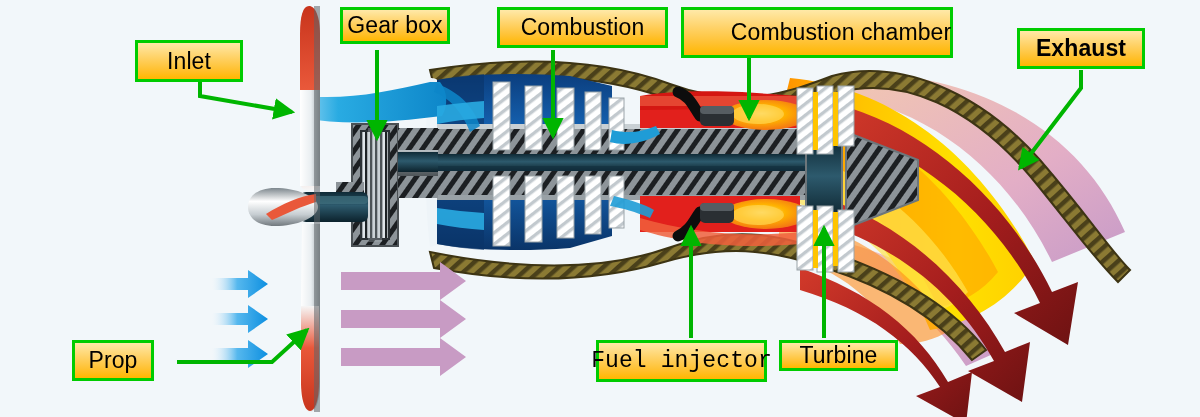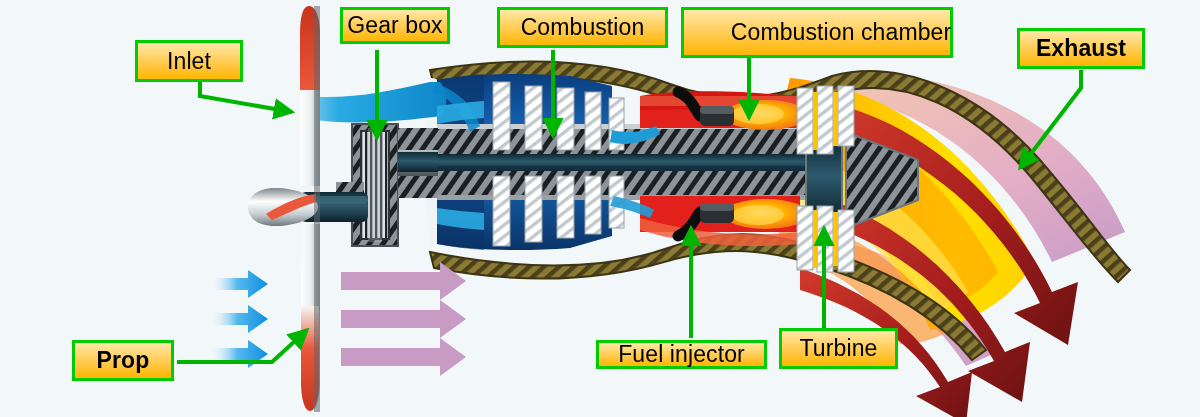--- a/index.html
+++ b/index.html
@@ -302,17 +302,17 @@
       <path d="M691,338 L691,228" marker-end="url(#mArrow)"></path>
       <path d="M824,338 L824,228" marker-end="url(#mArrow)"></path>
     </g>
   </svg>
 
   <div class="lbl" style="left: 135px; top: 28px; width: 108px; height: 42px; margin-top: 12px;">Inlet</div>
   <div class="lbl" style="left: 340px; top: 7px; width: 110px; height: 37px;">Gear box</div>
   <div class="lbl" style="left: 497px; top: 7px; width: 171px; height: 41px;">Combustion</div>
   <div class="lbl" style="left: 681px; top: 7px; width: 272px; height: 51px; padding-left: 48px;">Combustion chamber</div>
   <div class="lbl" style="left: 1017px; top: 28px; width: 128px; height: 41px; font-weight: bold;">Exhaust</div>
-  <div class="lbl" style="left: 72px; top: 340px; width: 102px; height: 41px; font-weight: bold;">Prop</div>
-  <div class="lbl" style="left: 596px; top: 340px; width: 171px; height: 29px;">Fuel injector</div>
-  <div class="lbl" style="left: 779px; top: 328px; width: 119px; height: 41px;">Turbine</div>
+  <div class="lbl" style="left: 72px; top: 340px; width: 82px; height: 41px;">Prop</div>
+  <div class="lbl" style="left: 596px; top: 340px; width: 171px; height: 42px; font-family: Liberation Mono, monospace;">Fuel injector</div>
+  <div class="lbl" style="left: 779px; top: 340px; width: 119px; height: 31px;">Turbine</div>
 
 </div>
 
 </body></html>

